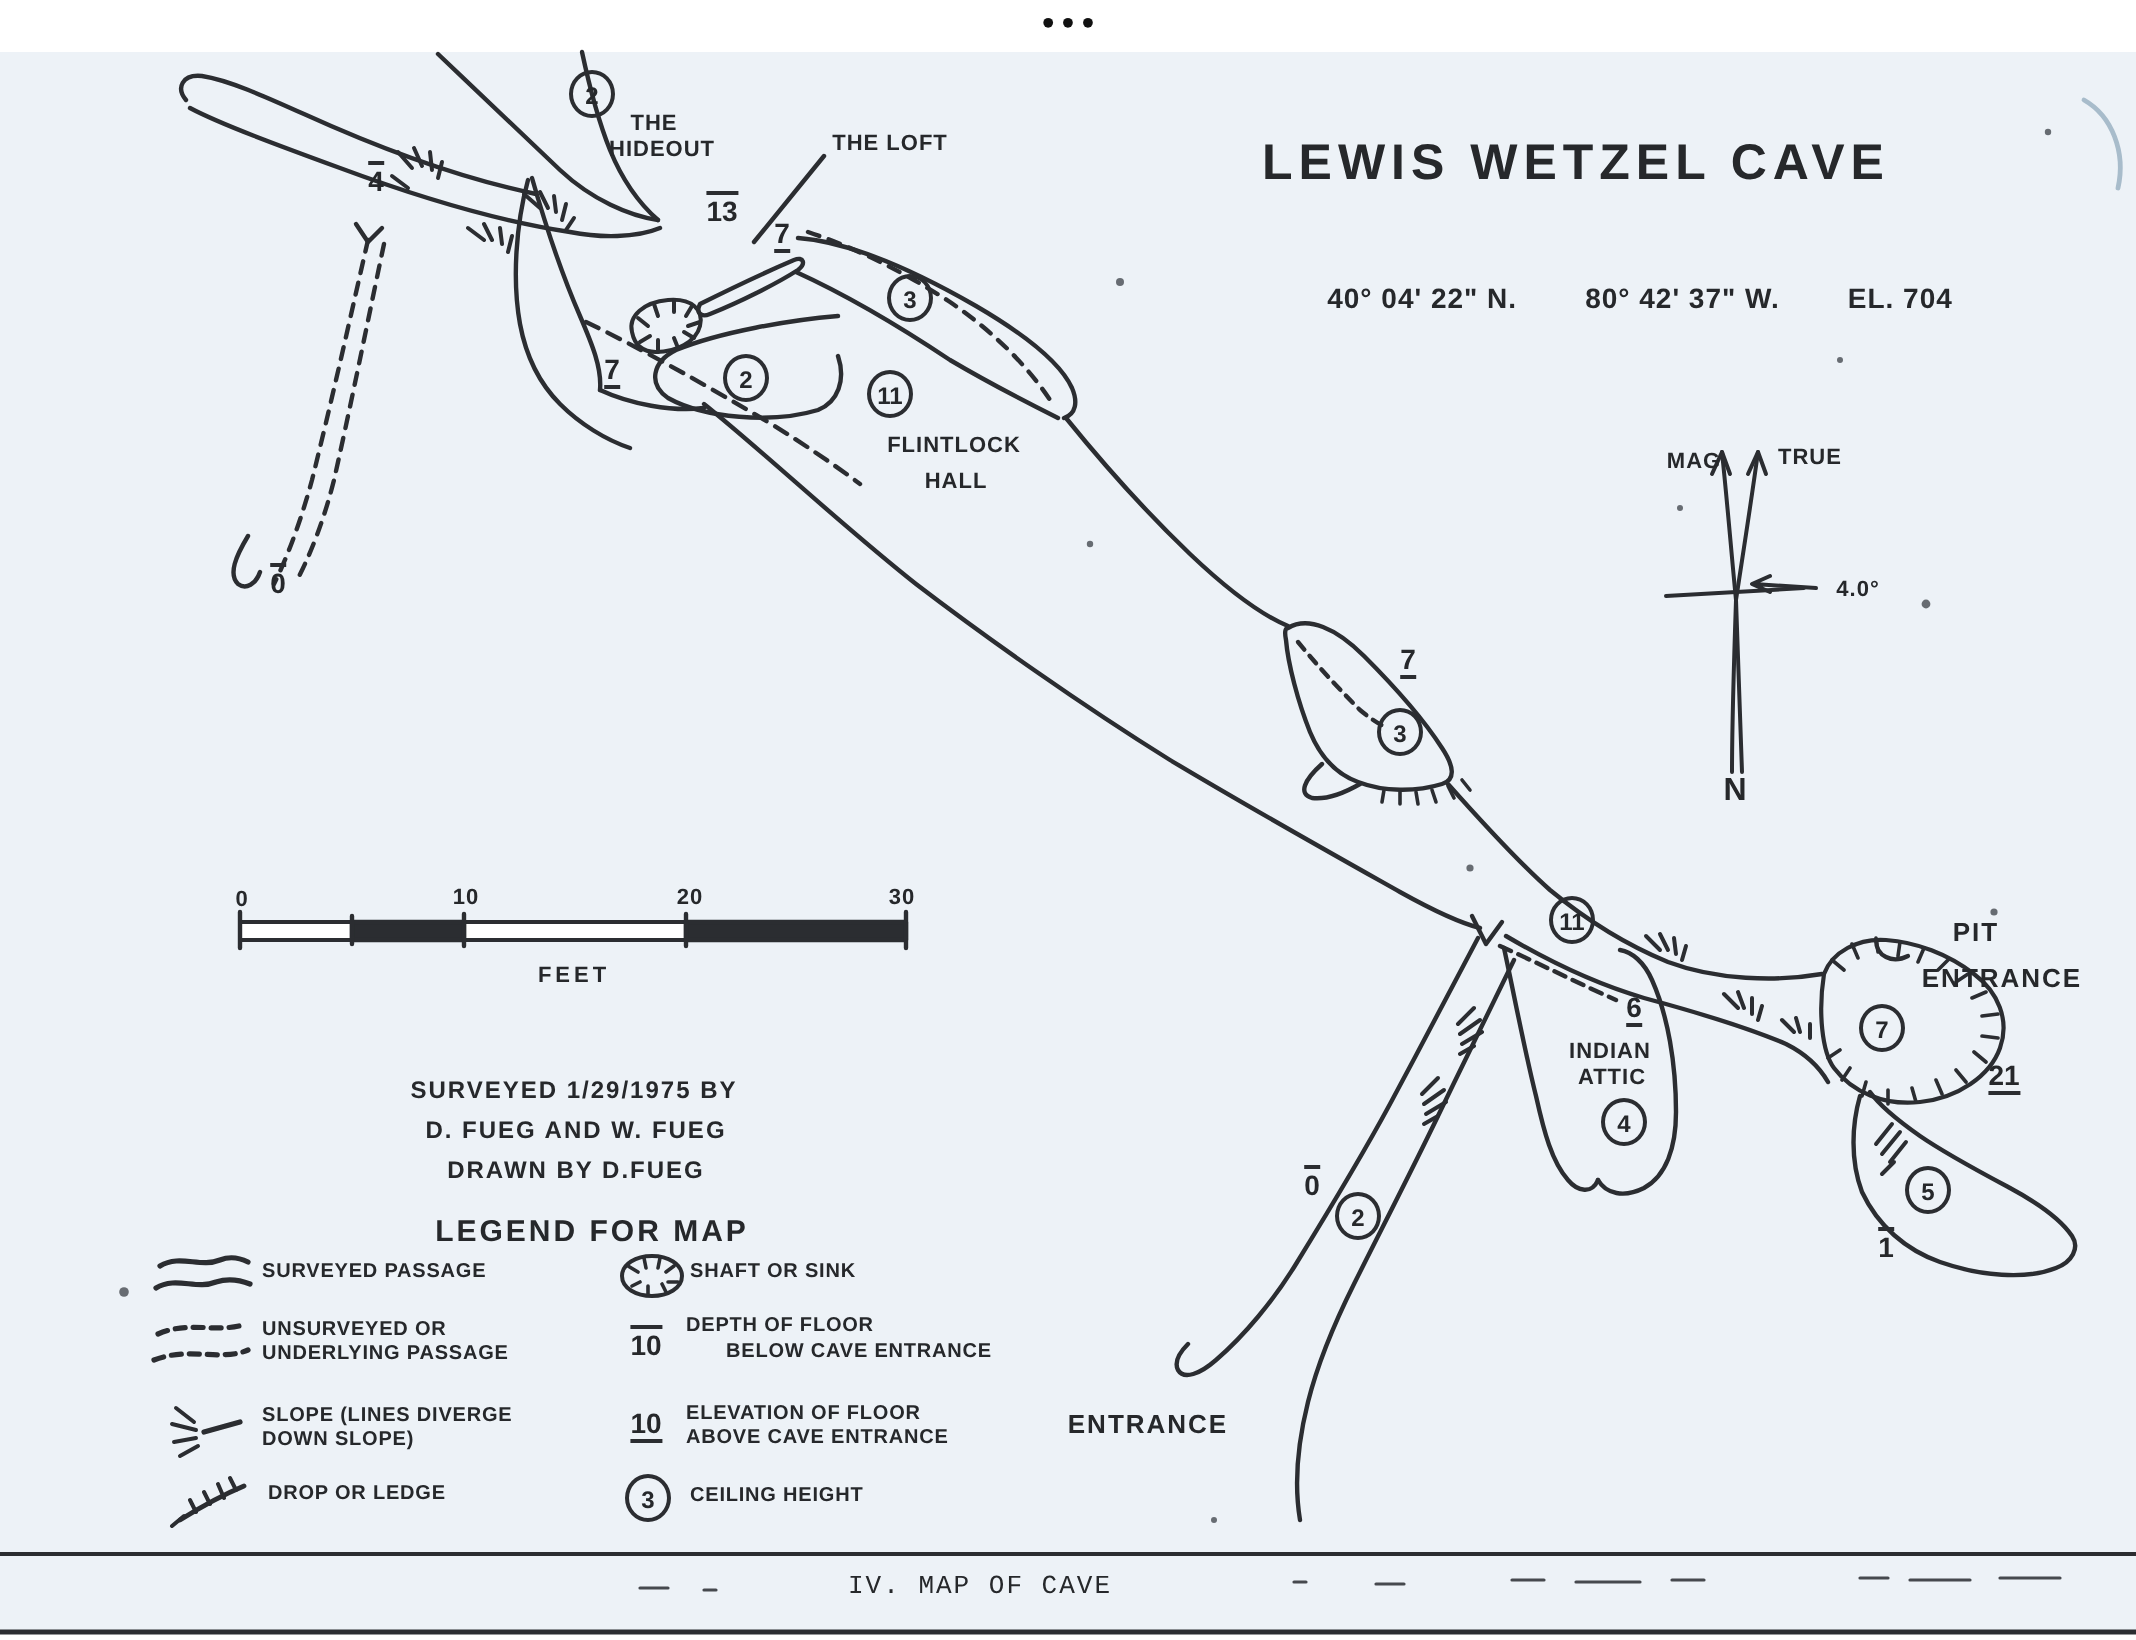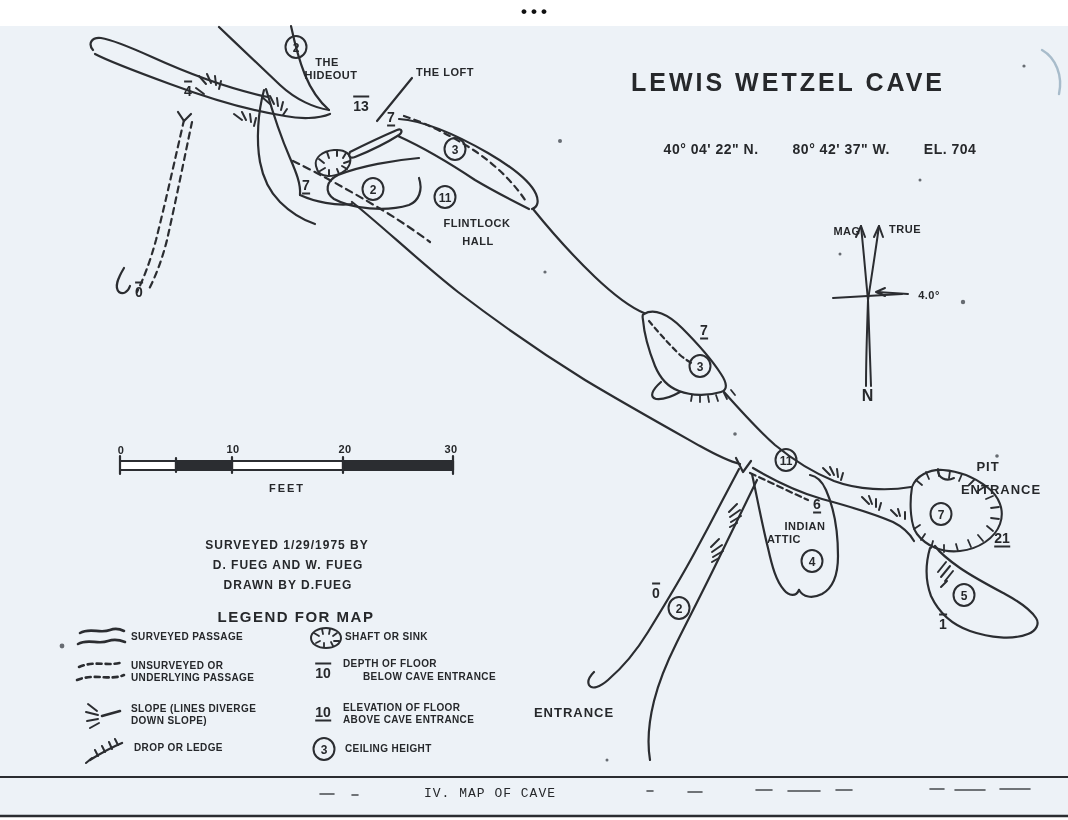--- a/index.html
+++ b/index.html
@@ -224,21 +224,21 @@
   <div class="lbl la leg" style="left:345px;top:748px;">CEILING HEIGHT</div>
 
   <div class="lbl mono" style="left:490px;top:793px;font-weight:normal;">IV. MAP OF CAVE</div>
 
   <div class="lbl sm" style="left:327px;top:62px;">THE</div>
   <div class="lbl sm" style="left:331px;top:75px;">HIDEOUT</div>
   <div class="lbl sm" style="left:445px;top:72px;">THE LOFT</div>
   <div class="lbl sm" style="left:477px;top:223px;">FLINTLOCK</div>
   <div class="lbl sm" style="left:478px;top:241px;">HALL</div>
   <div class="lbl sm" style="left:805px;top:526px;">INDIAN</div>
-  <div class="lbl sm" style="left:784px;top:539px;">ATTIC</div>
+  <div class="lbl sm" style="left:806px;top:539px;">ATTIC</div>
   <div class="lbl md" style="left:988px;top:466px;">PIT</div>
   <div class="lbl md" style="left:1001px;top:489px;">ENTRANCE</div>
   <div class="lbl md" style="left:574px;top:712px;">ENTRANCE</div>
 
   <span class="st c" style="left:296px;top:47px;">2</span>
   <span class="st o" style="left:361px;top:104px;">13</span>
   <span class="st u" style="left:391px;top:118px;">7</span>
   <span class="st c" style="left:455px;top:149px;">3</span>
   <span class="st u" style="left:306px;top:186px;">7</span>
   <span class="st c" style="left:373px;top:189px;">2</span>

